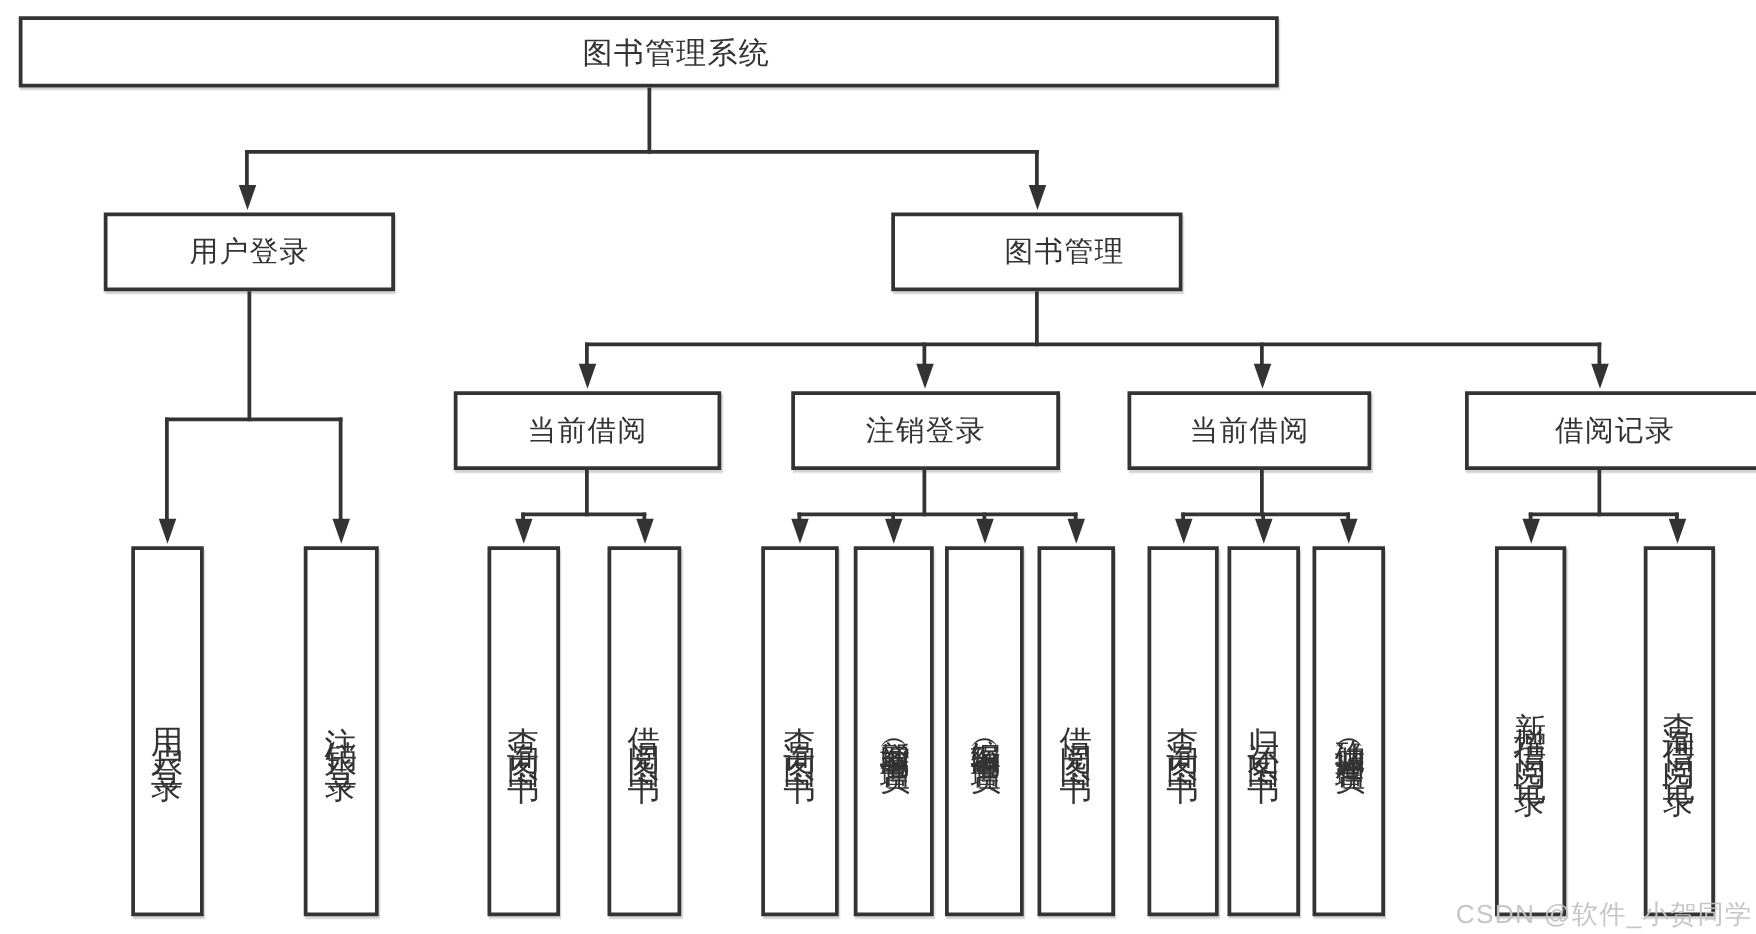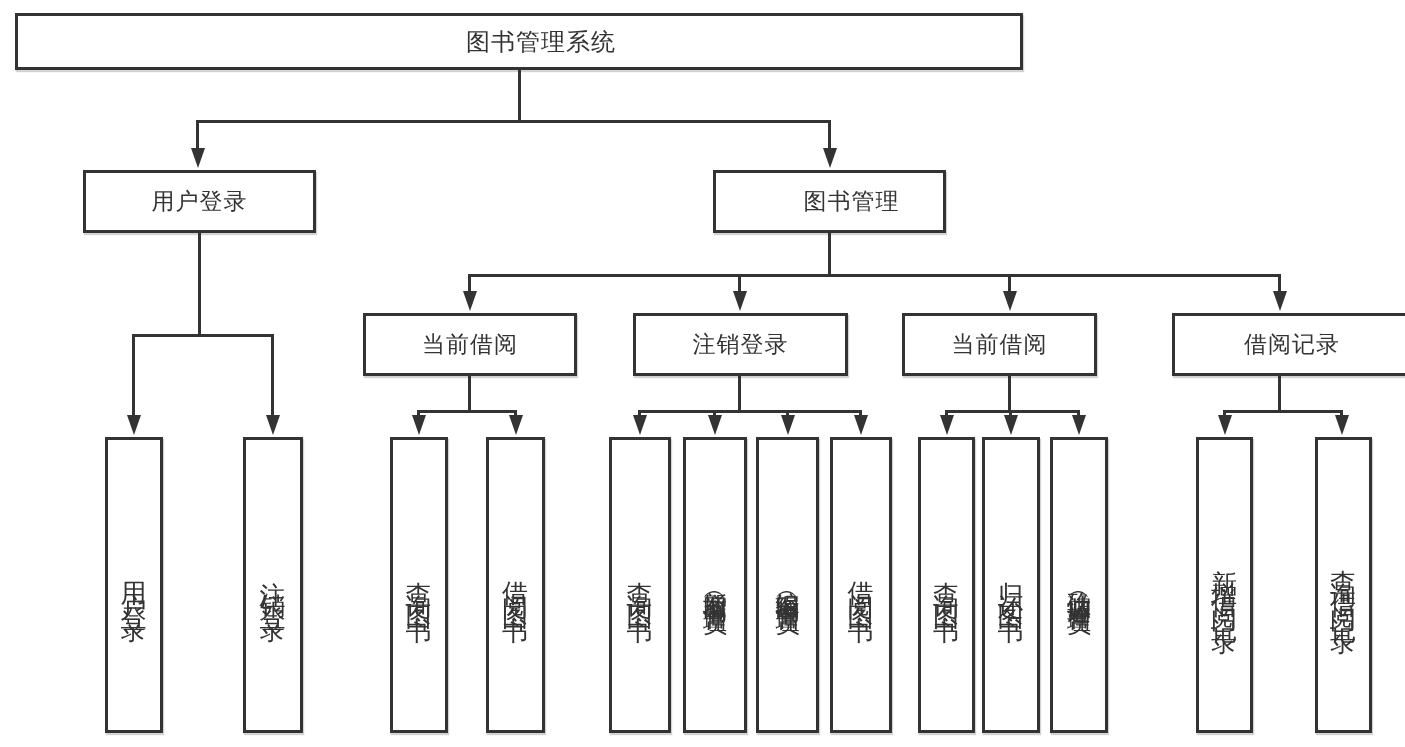--- a/index.html
+++ b/index.html
@@ -192,14 +192,15 @@
     <span>确认归还（管理员）</span>
   </div>
 
   <div class="box leaf" style="left:1196px; width:57px;">
     <span>新增借阅记录</span>
   </div>
   <div class="box leaf" style="left:1315px; width:57px;">
     <span>查询借阅记录</span>
   </div>
 
+  <div id="watermark">CSDN @软件_小贺同学</div>
 
 </div>
 
 </body></html>

